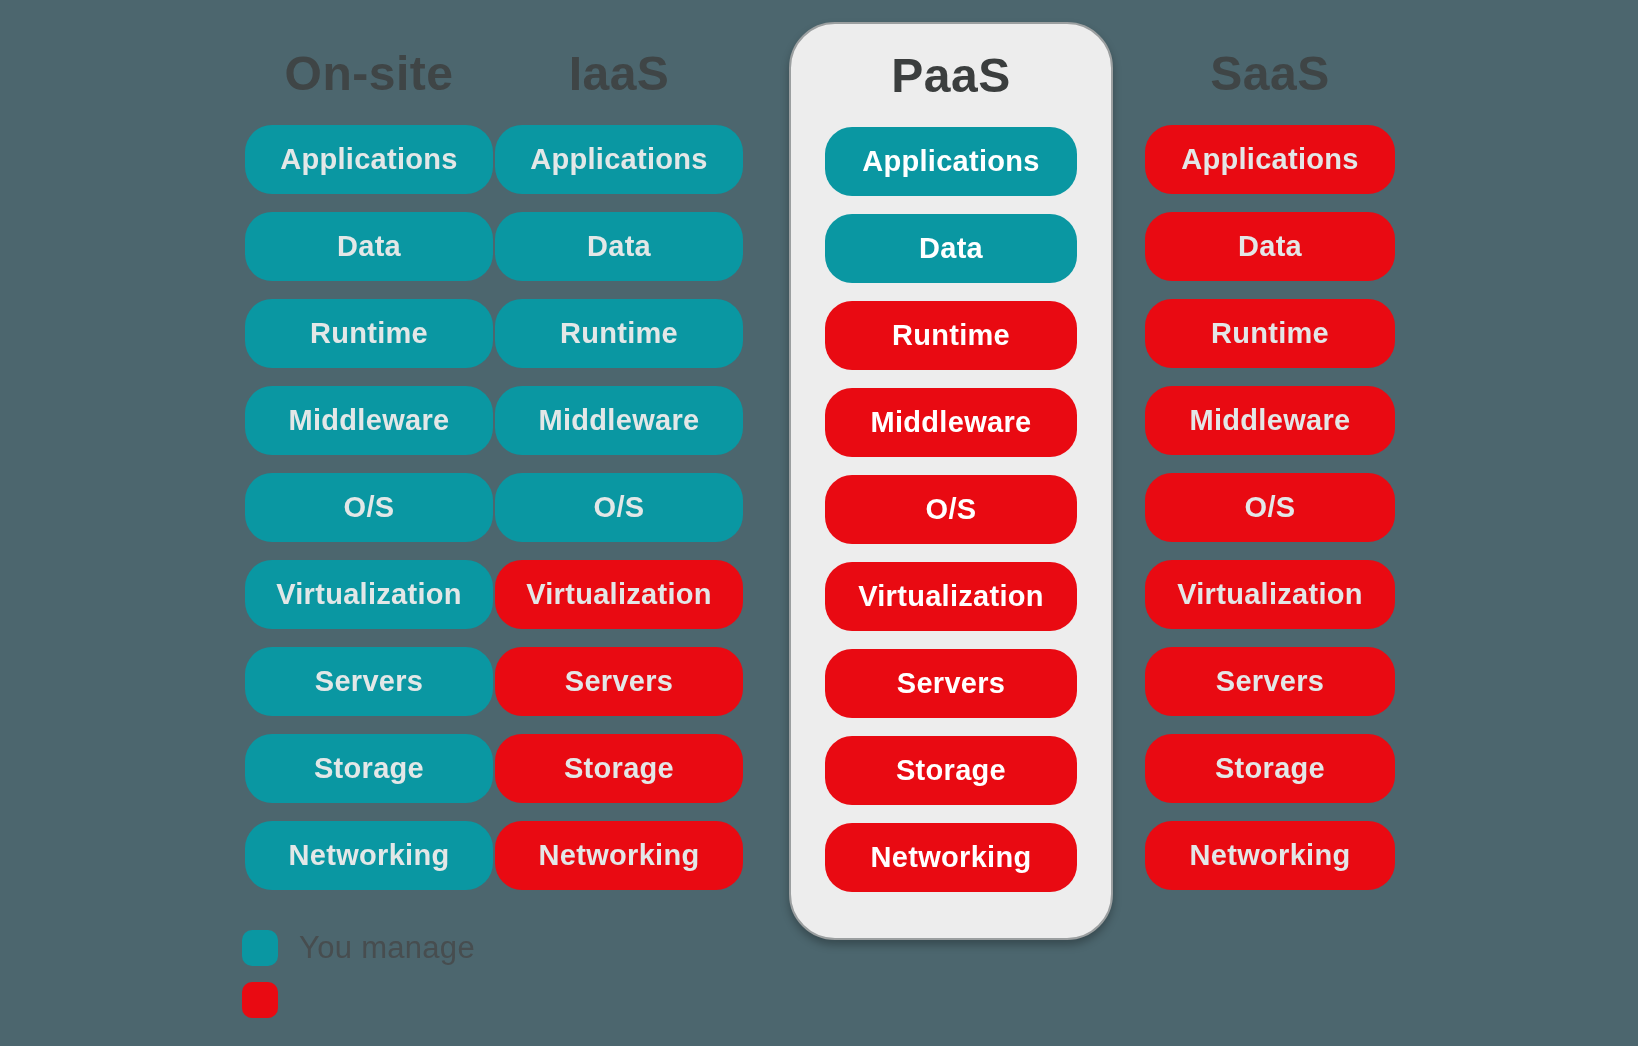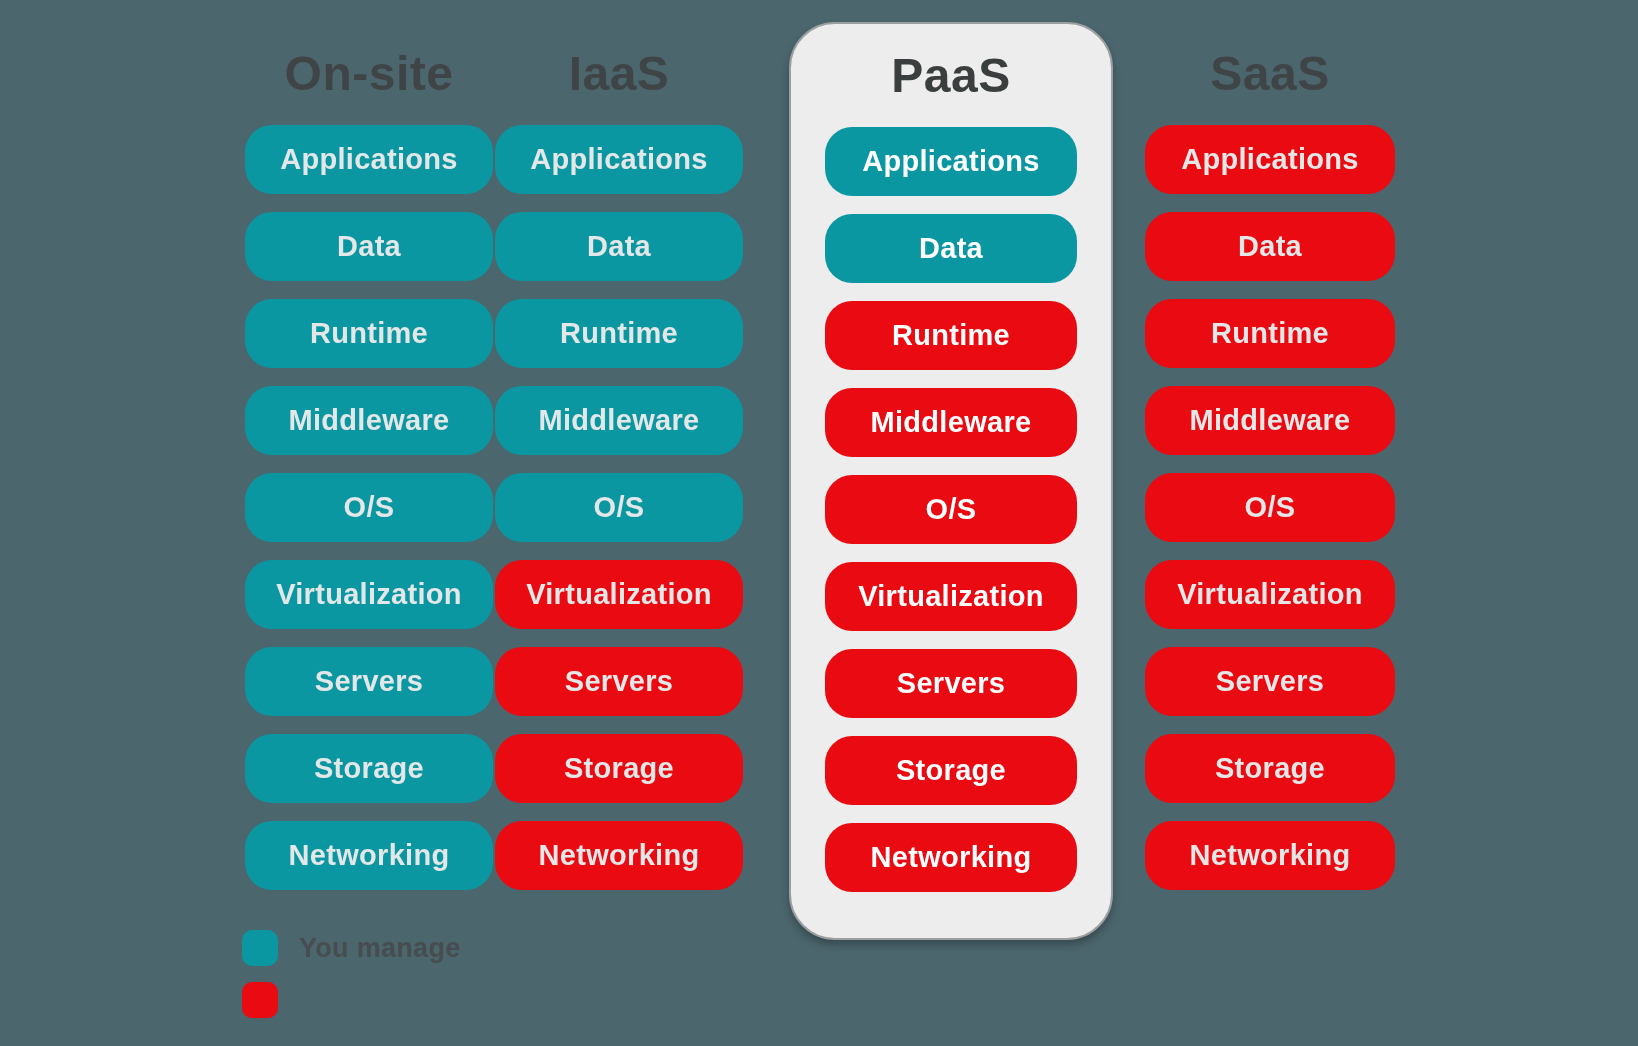--- a/index.html
+++ b/index.html
@@ -84,22 +84,22 @@
     margin-bottom: 16px;
   }
   .legend-swatch {
     width: 36px;
     height: 36px;
     border-radius: 10px;
     margin-right: 21px;
     flex: 0 0 auto;
   }
   .legend-label {
-    font-size: 27px;
-    font-weight: bold;
+    font-size: 31px;
+    font-weight: normal;
     color: var(--legend-text, #474d4f);
     letter-spacing: 0.3px;
   }
 </style>
 </head>
 <body>
 
 <div class="stage">
   <section class="column" data-column="onsite">
       <div class="col-header">On-site</div>

